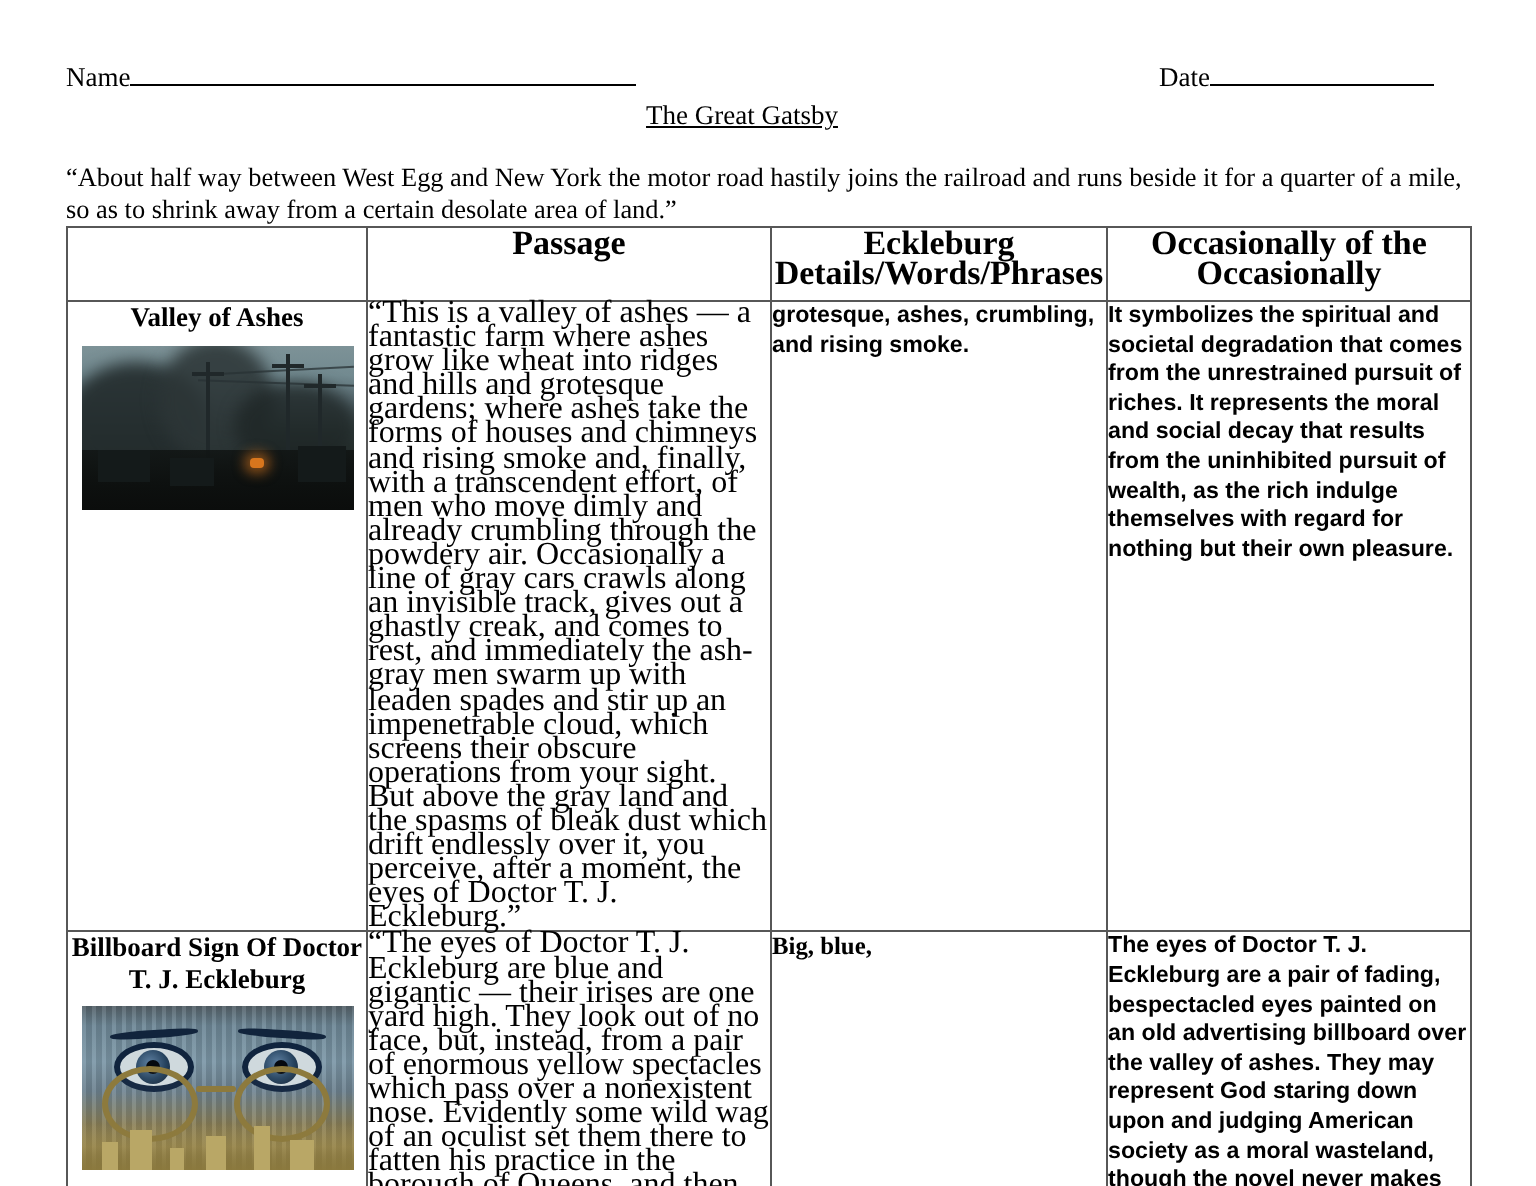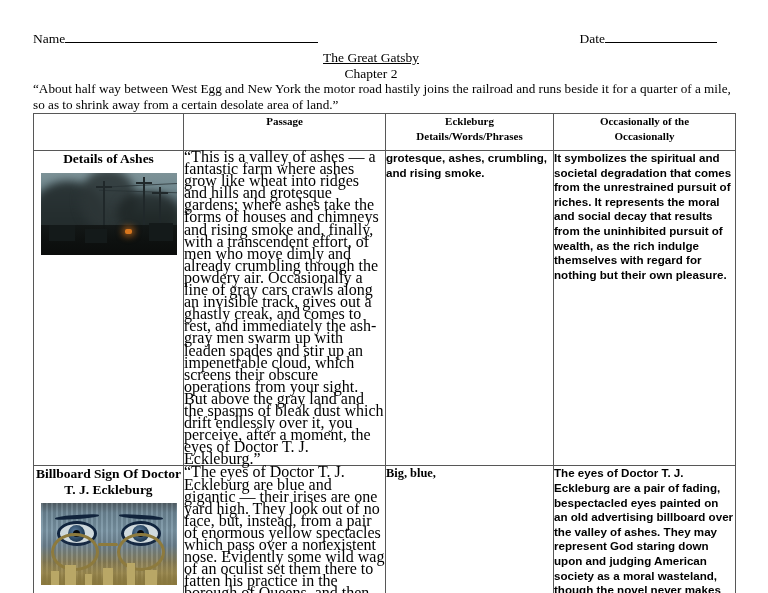--- a/index.html
+++ b/index.html
@@ -89,21 +89,21 @@
   .col-term  { width: 150px; }
   .col-pass  { width: 202px; }
   .col-imp   { width: 168px; }
   .col-sig   { width: 182px; }
 
   thead th {
     height: 36px;
     text-align: center;
     vertical-align: middle;
     font-weight: bold;
-    font-size: 11px;
+    font-size: 17px;
     line-height: 15px;
     font-family: "Liberation Serif", serif;
   }
 
   
   .term-cell { padding: 6px 5px 8px 5px; }
   .term-title {
     text-align: center;
     font-weight: bold;
     font-size: 13.5px;
@@ -313,21 +313,20 @@
         <span class="fill-rule rule-name"></span>
     </span>
     <span class="fill-field">
       <span class="fill-label">Date</span>
         <span class="fill-rule rule-date"></span>
     </span>
   </div>
 
   <div class="title-block">
     <div class="doc-title">The Great Gatsby</div>
-    <div class="doc-chapter">Chapter 2</div>
   </div>
 
   <div class="epigraph">“About half way between West Egg and New York the motor road hastily joins the railroad and runs beside it for a quarter of a mile, so as to shrink away from a certain desolate area of land.”</div>
 
   <table class="chart">
     <colgroup>
       <col class="col-term">
       <col class="col-pass">
       <col class="col-imp">
       <col class="col-sig">
@@ -343,21 +342,21 @@
         <th>
           <span>Occasionally of the</span><br>
           <span>Occasionally</span>
         </th>
       </tr>
     </thead>
     <tbody>
 
       <tr class="row-ashes">
         <td class="term-cell">
-          <div class="term-title">Details of Ashes</div>
+          <div class="term-title">Valley of Ashes</div>
           <div class="pic pic-ashes">
             <div class="smoke-a"></div>
             <div class="smoke-b"></div>
             <div class="smoke-c"></div>
             <div class="wire w1"></div>
             <div class="wire w2"></div>
             <div class="pole p1"></div>
             <div class="pole p2"></div>
             <div class="pole p3"></div>
             <div class="ground"></div>

